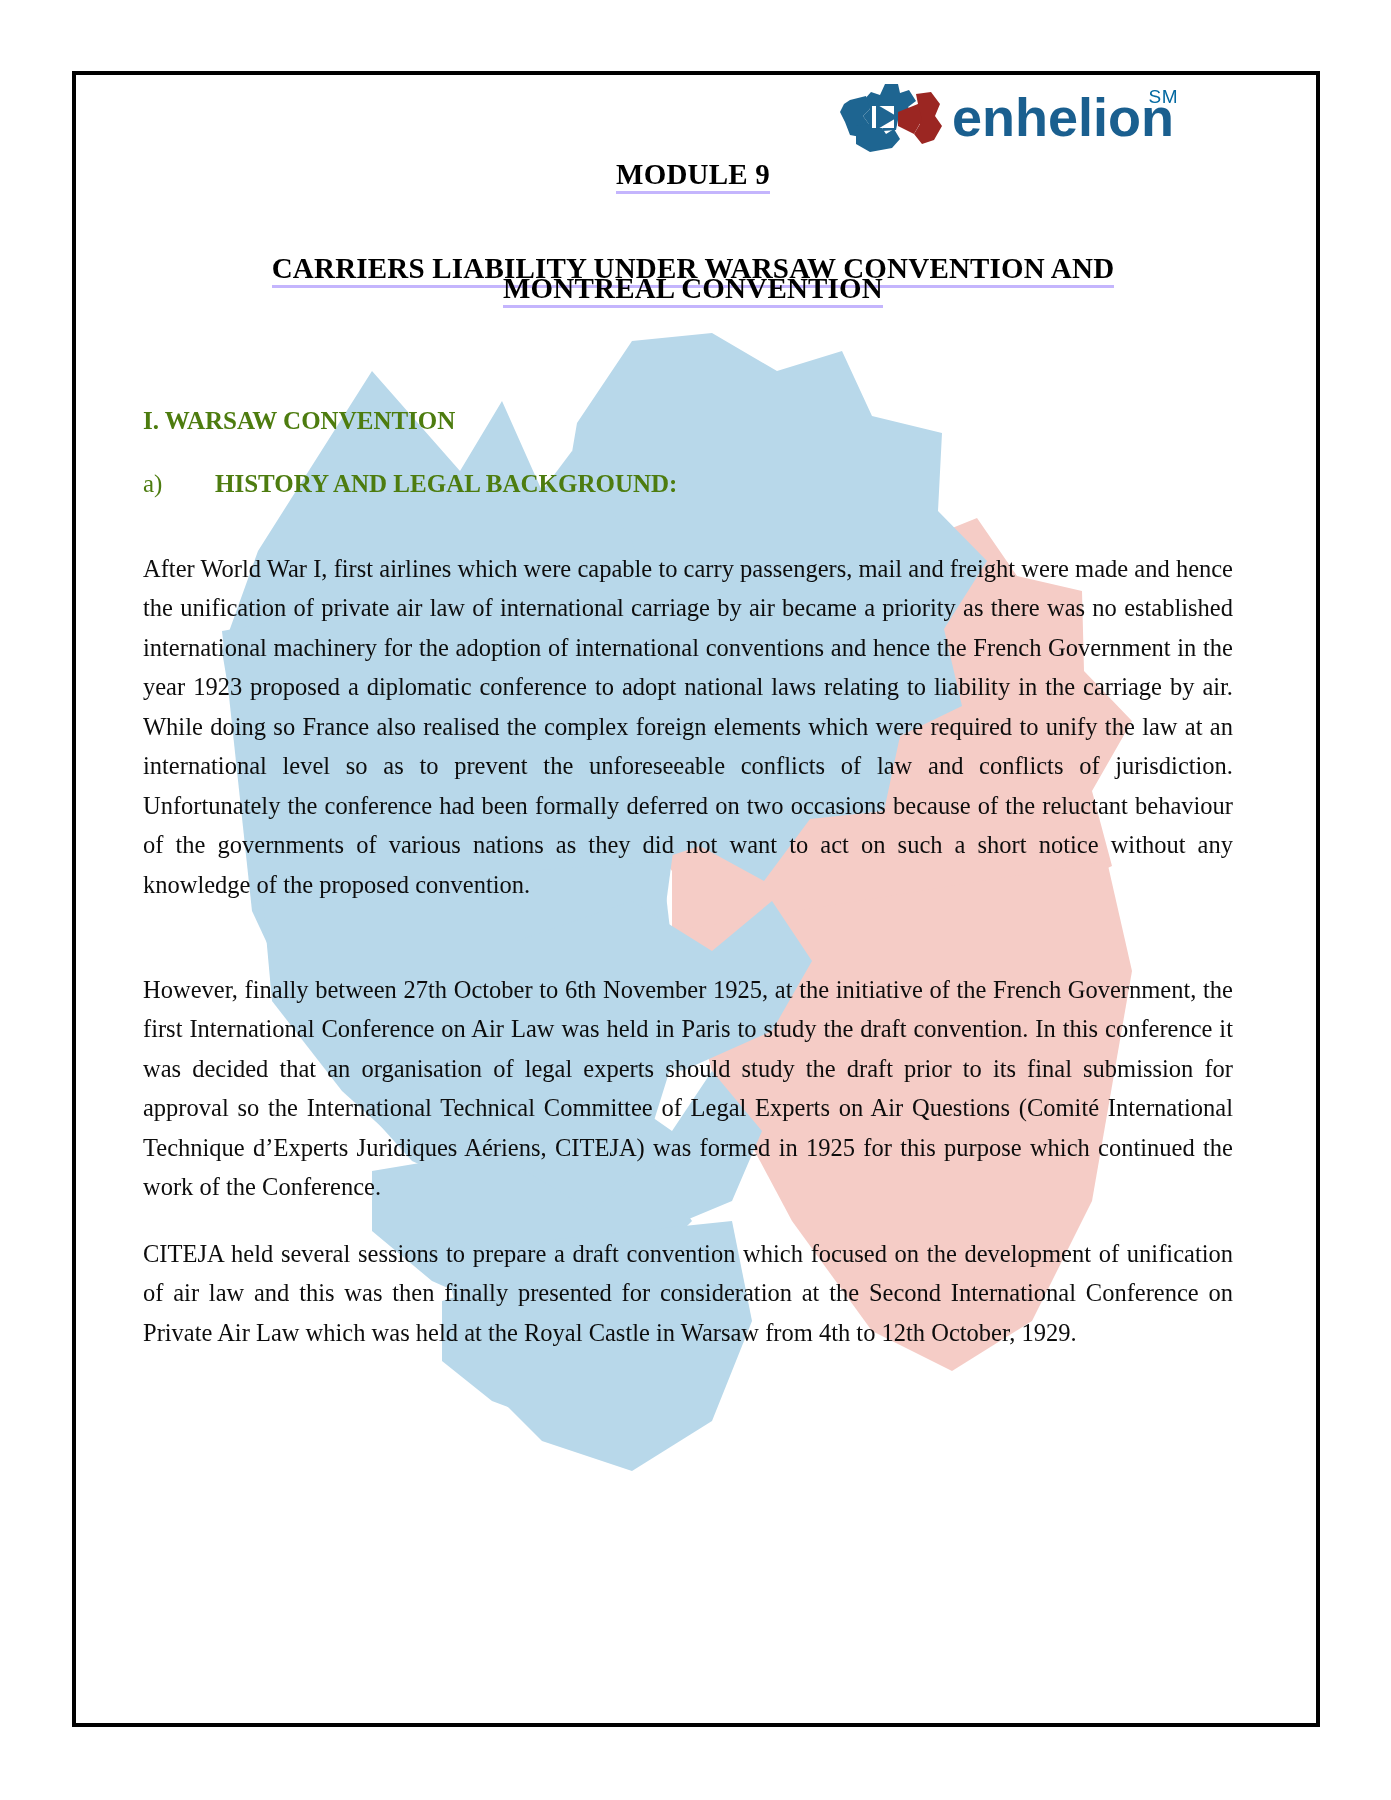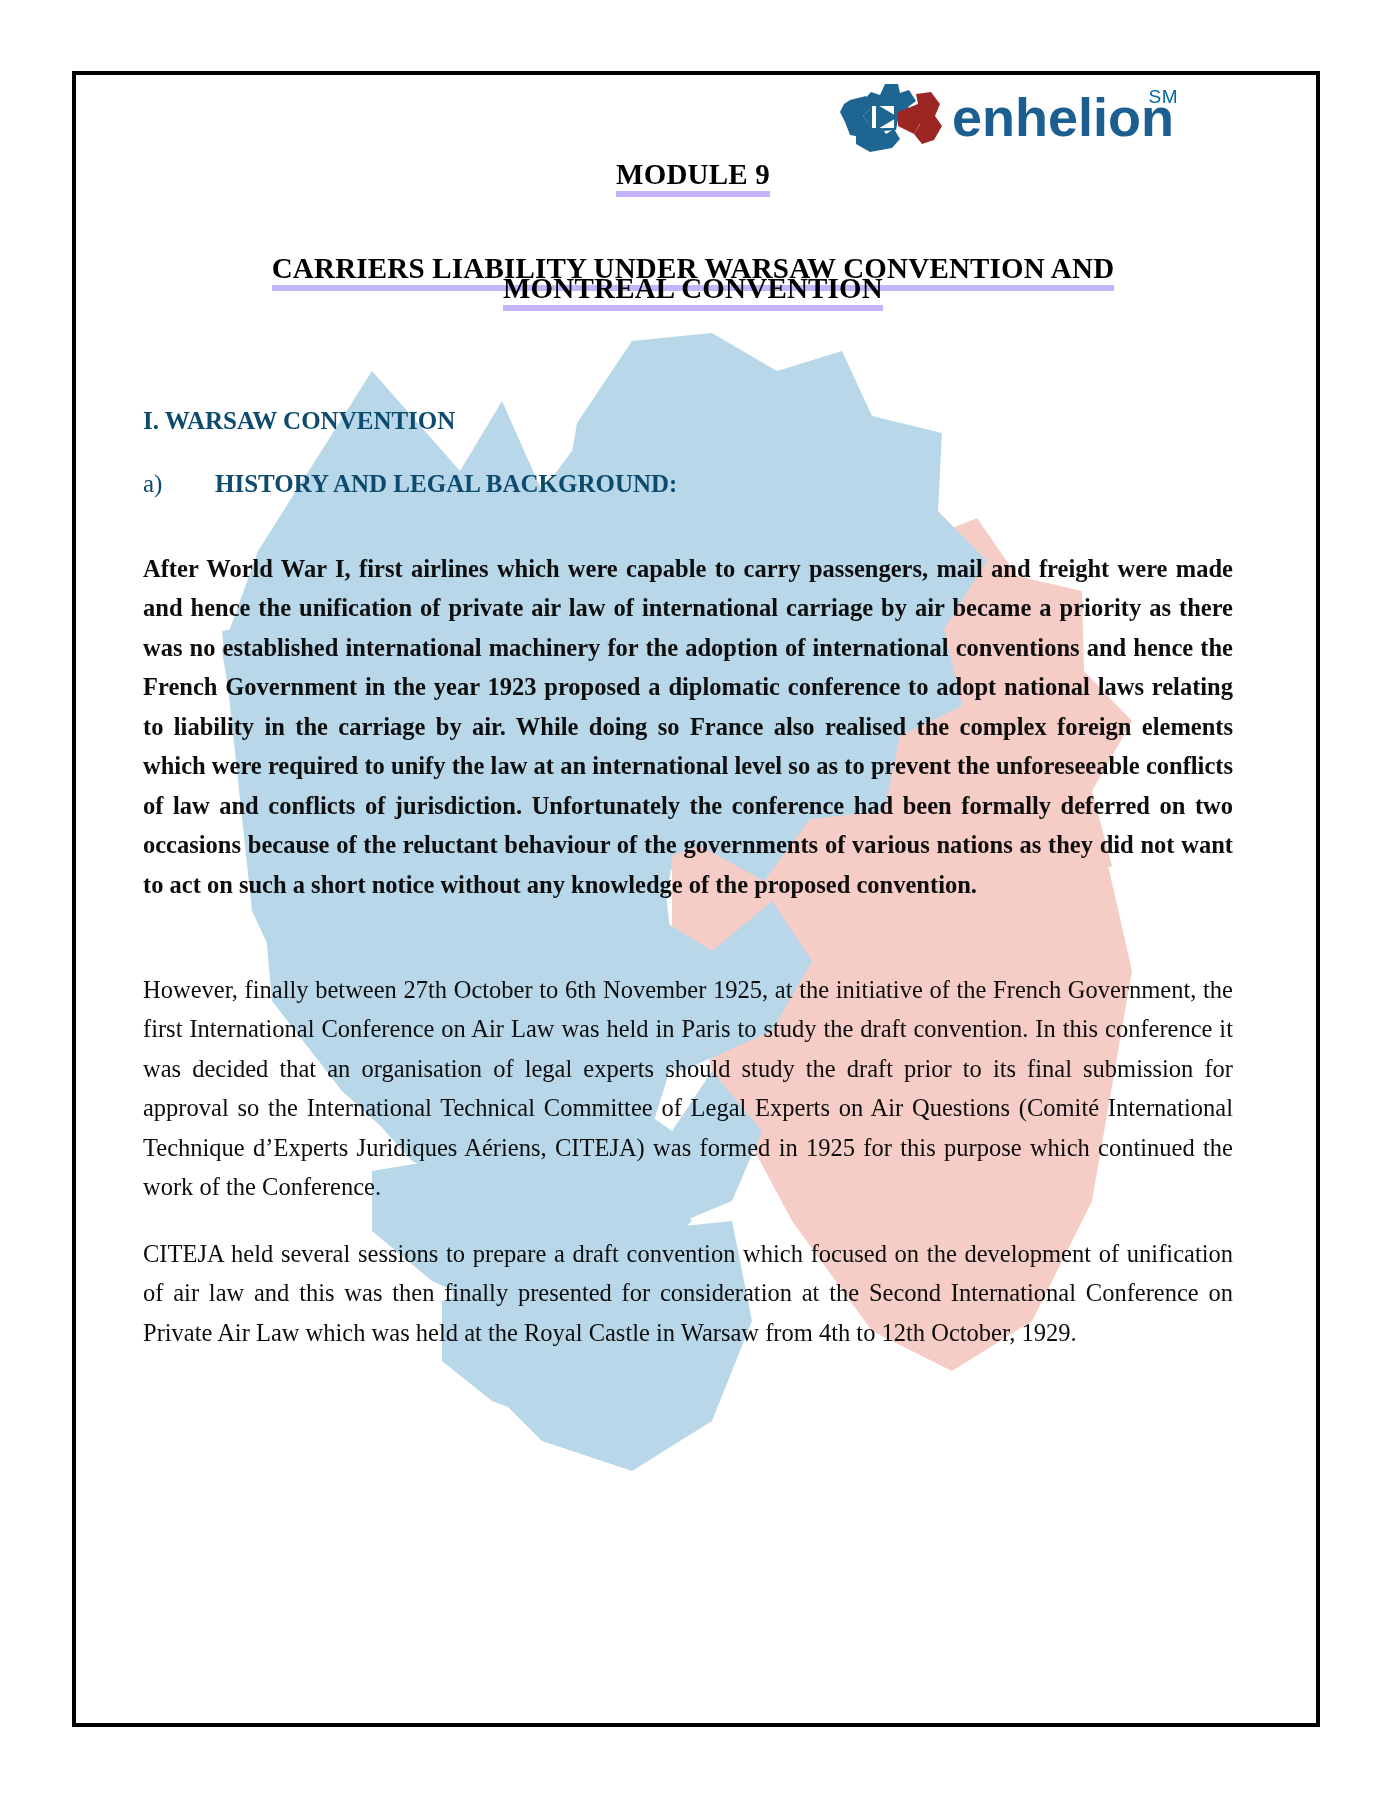--- a/index.html
+++ b/index.html
@@ -78,34 +78,34 @@
   .doc-title {
     position: absolute;
     left: 143px;
     width: 1100px;
     text-align: center;
     font-weight: bold;
     color: #000;
     letter-spacing: 0.2px;
   }
   .doc-title span {
-    border-bottom: 6px solid #c4b5fd;
+    border-bottom: 3px solid #c4b5fd;
     padding-bottom: 1px;
   }
   #title-module  { top: 158px; font-size: 29px; }
   #title-line1   { top: 220px; font-size: 29px; margin-top: 32px; }
   #title-line2   { top: 272px; font-size: 29px; }
 
   
   .heading {
     position: absolute;
     left: 143px;
     font-weight: bold;
     font-size: 25px;
-    color: #0c4a6e;
+    color: #4d7c0f;
   }
   #heading-warsaw  { top: 407px; }
   #heading-history { top: 470px; }
   #heading-history .label {
     font-weight: normal;
     display: inline-block;
     width: 72px;
   }
 
   
@@ -113,21 +113,21 @@
     position: absolute;
     left: 143px;
     width: 1090px;
     font-size: 24.5px;
     line-height: 39.5px;
     text-align: justify;
     text-justify: inter-word;
     color: #0d0d0d;
   }
   .para:last-of-type { text-align: left; }
-  #para-1 { top: 524px; font-weight: bold; }
+  #para-1 { top: 524px; }
   #para-2 { top: 945px; }
   #para-3 { top: 1209px; }
   #para-3 { text-align: justify; }
 </style>
 </head>
 <body>
 
 <div id="page">
 
   <div id="watermark">

